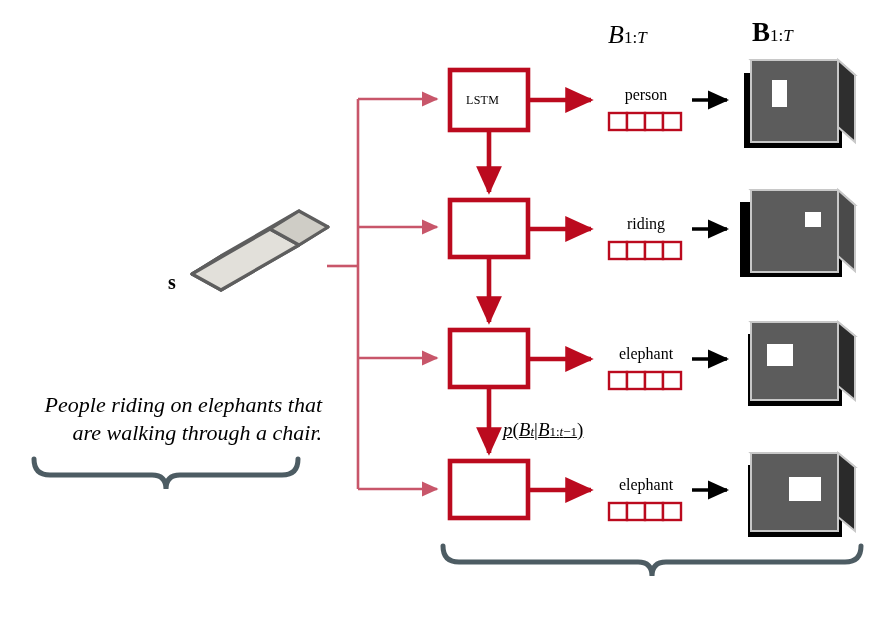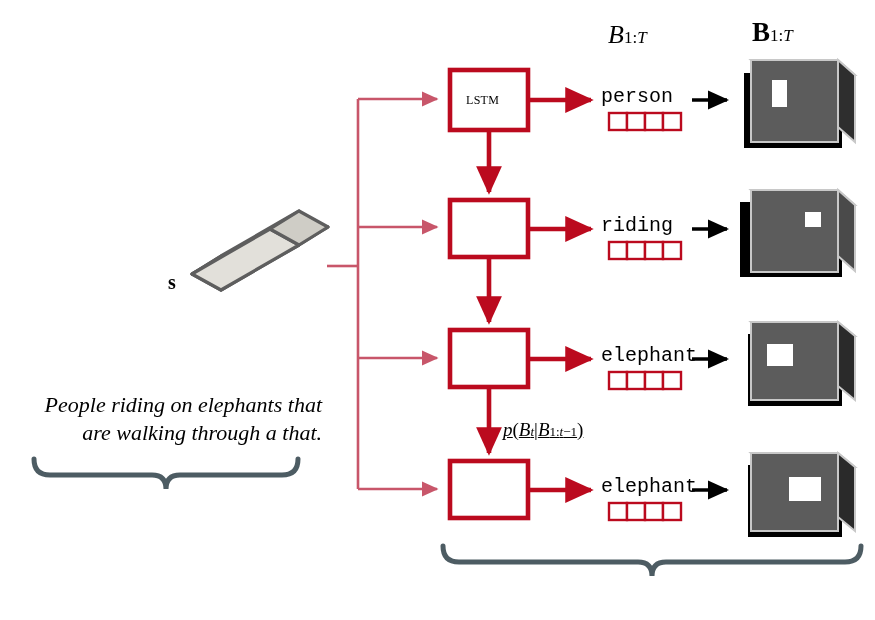--- a/index.html
+++ b/index.html
@@ -55,23 +55,23 @@
     font-size: 17px;
     font-weight: normal;
     font-style: normal;
   }
   .math-Bbold .subT {
     font-size: 17px;
     font-weight: normal;
     font-style: italic;
   }
   .word {
-    font-family: Liberation Mono, monospace;
-    font-size: 20px;
-    text-align: left;
+    font-family: Liberation Serif, serif;
+    font-size: 16px;
+    text-align: center;
   }
   .lstm-text {
     font-family: Liberation Serif, serif;
     font-size: 12px;
     letter-spacing: 0.3px;
   }
   .s-label {
     font-family: "Liberation Serif", serif;
     font-weight: bold;
     font-size: 20px;
@@ -268,18 +268,18 @@
   <div class="lbl word" style="left:601px; top:216px; width:90px;">riding</div>
   <div class="lbl word" style="left:601px; top:346px; width:90px;">elephant</div>
   <div class="lbl word" style="left:601px; top:477px; width:90px;">elephant</div>
 
   <div class="lbl prob" style="left:503px; top:420px;">
     <span>p</span><span class="up">(</span><span>B</span><span class="sub">t</span><span class="up">|</span><span>B</span><span class="subn">1:</span><span class="sub">t</span><span class="subn">−1</span><span class="up">)</span>
   </div>
 
   <div class="lbl caption" style="left:14px; top:391px; width:308px;">
     <div>People riding on elephants that</div>
-    <div>are walking through a that.</div>
+    <div>are walking through a chair.</div>
   </div>
 
 
 
 </div>
 
 </body></html>

